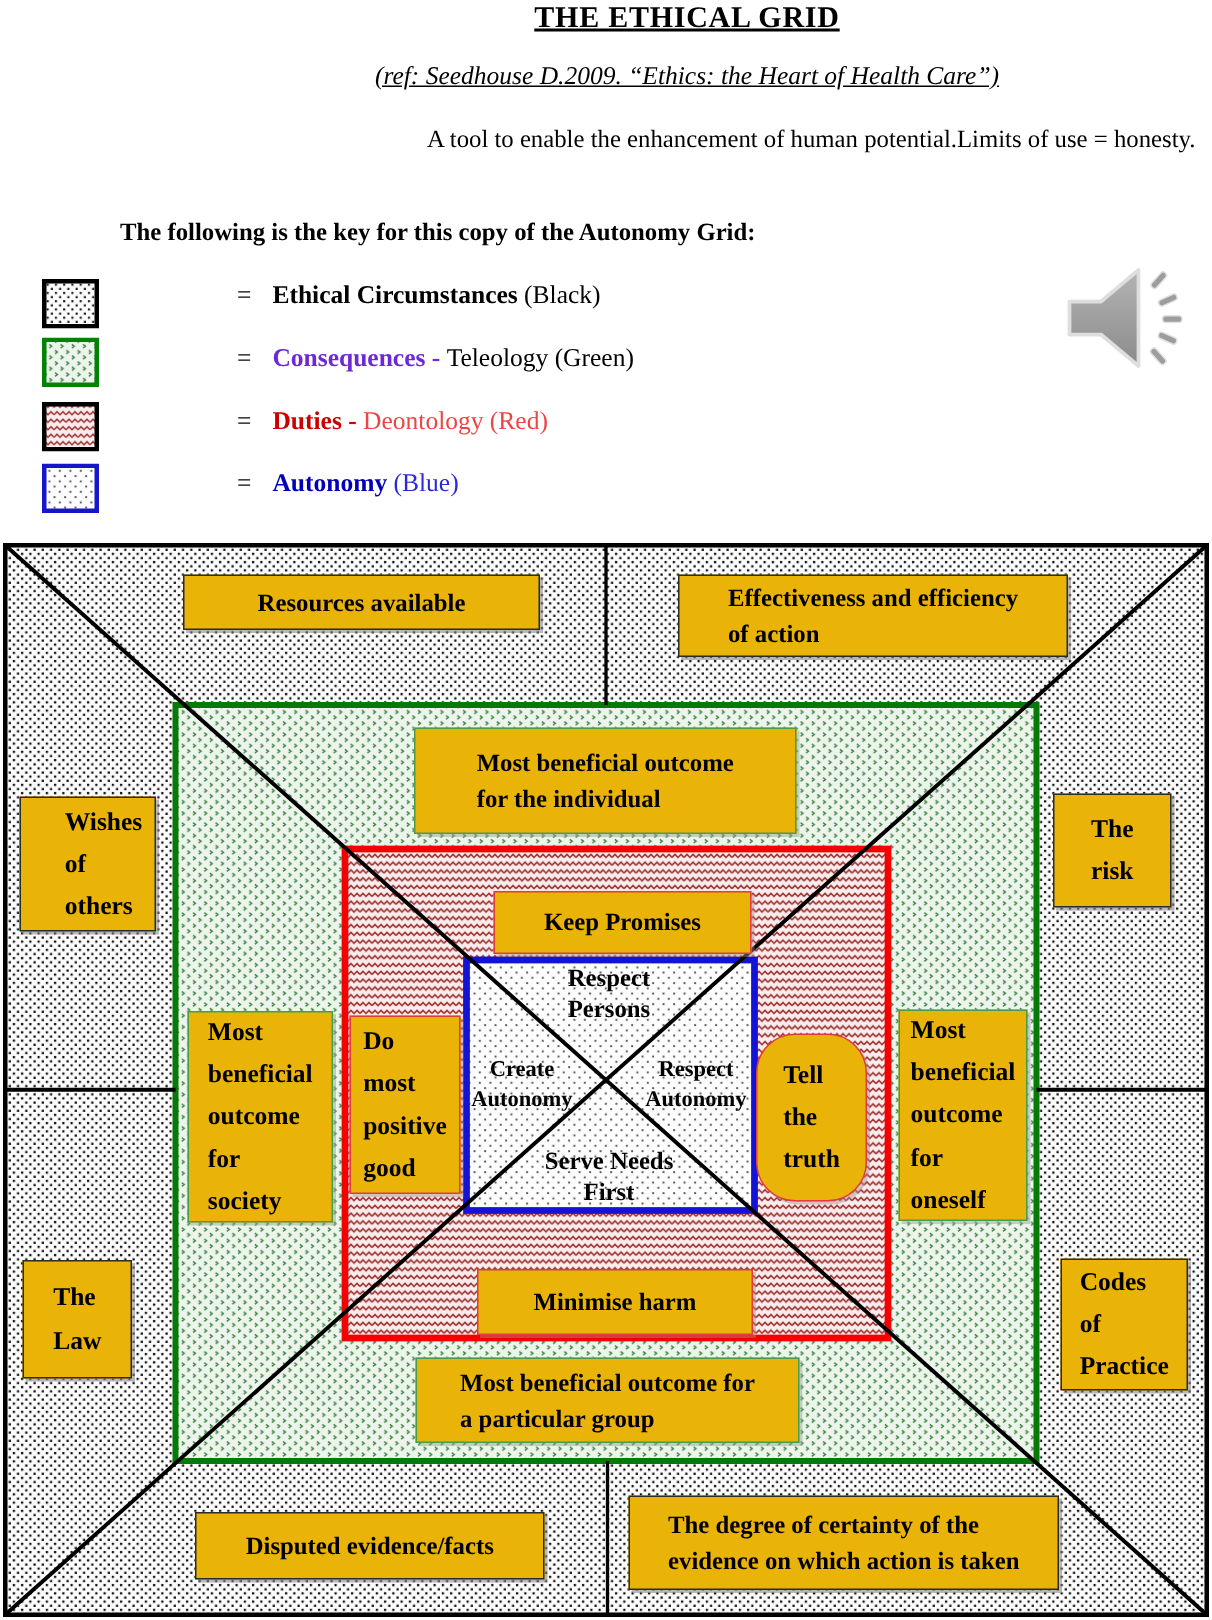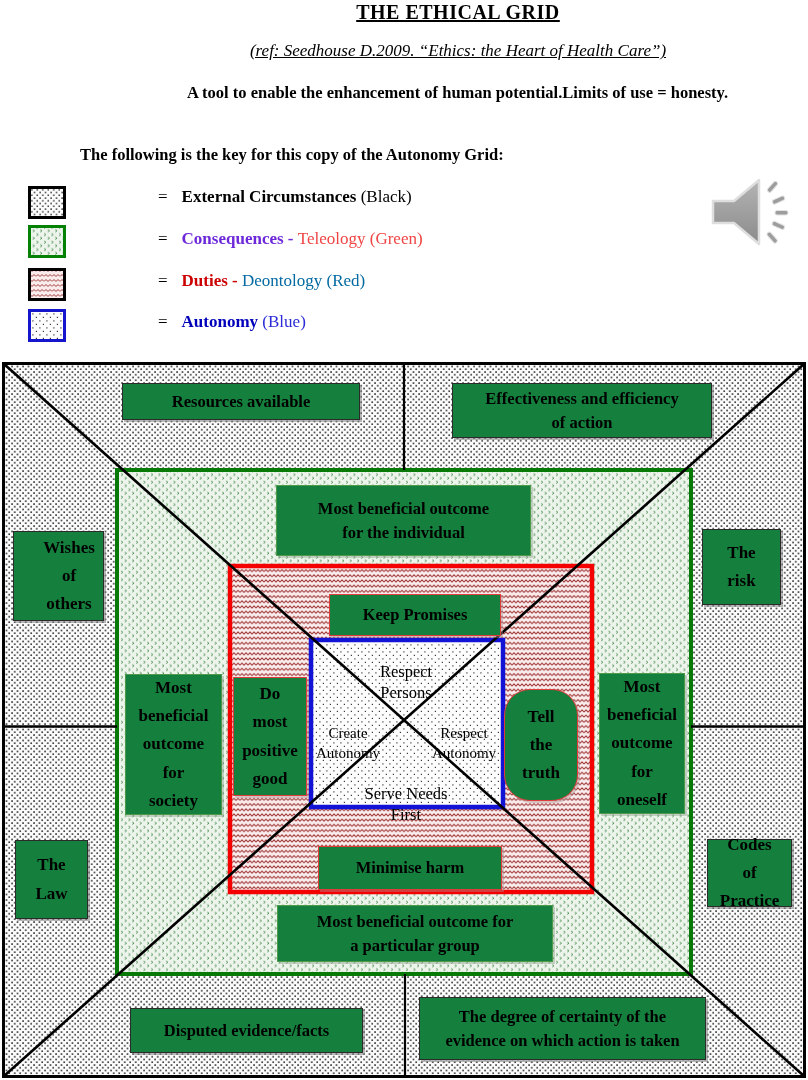--- a/index.html
+++ b/index.html
@@ -3,41 +3,41 @@
 <meta charset="utf-8">
 <style>
   html,body{margin:0;padding:0;}
   body{width:808px;height:1080px;position:relative;background:#ffffff;overflow:hidden;
        font-family:"Liberation Serif","DejaVu Serif",serif;color:#000;}
   .abs{position:absolute;}
   
   .hdr-wrap{position:absolute;left:108px;top:0;width:700px;text-align:center;}
   .title{font-size:20px;font-weight:bold;text-decoration:underline;letter-spacing:.5px;margin-top:1px;}
   .refline{font-size:17px;font-style:italic;text-decoration:underline;margin-top:17px;}
-  .tagline{position:absolute;left:118px;top:83px;width:679px;display:flex;justify-content:center;
-           font-size:16.5px;font-weight:bold;}
+  .tagline{position:absolute;left:118px;top:83px;width:679px;display:flex;justify-content:flex-end;
+           font-size:16.5px;font-weight:normal;}
   .keyhead{position:absolute;left:80px;top:145px;font-size:16.5px;font-weight:bold;}
   
   .key-row{position:absolute;left:158px;font-size:17px;white-space:nowrap;}
   .key-row .eq{font-weight:normal;color:#000;padding-right:14px;}
   .key-row .term{font-weight:bold;}
   .key-row.k-external .term,.key-row.k-external .rest{color:#000000;}
-  .key-row.k-consequences .term{color:#6d28d9;} .key-row.k-consequences .rest{color:#ef4444;}
-  .key-row.k-duties .term{color:#cc0000;} .key-row.k-duties .rest{color:#0369a1;}
+  .key-row.k-consequences .term{color:#6d28d9;} .key-row.k-consequences .rest{color:#000000;}
+  .key-row.k-duties .term{color:#cc0000;} .key-row.k-duties .rest{color:#ef4444;}
   .key-row.k-autonomy .term{color:#0000bb;} .key-row.k-autonomy .rest{color:#2a2ad8;}
   .swatch{position:absolute;left:28px;width:38px;height:33px;box-sizing:border-box;}
   
-  .lbox{position:absolute;box-sizing:border-box;background:#15803d;display:flex;align-items:center;
-        justify-content:center;text-align:center;font-weight:bold;white-space:pre-line;z-index:5;}
+  .lbox{position:absolute;box-sizing:border-box;background:#eab308;display:flex;align-items:center;
+        justify-content:center;font-weight:bold;white-space:pre-line;z-index:5;}
   .obox{border:1px solid #2b2b2b;box-shadow:2px 2px 0 rgba(130,130,130,.55);font-size:16.5px;line-height:1.45;}
   .gbox{border:1.5px solid #4b9b4b;box-shadow:2px 2px 0 rgba(140,160,140,.45);font-size:16.5px;line-height:1.45;}
   .rbox{border:1.5px solid #e03c3c;box-shadow:2px 2px 0 rgba(170,140,140,.45);font-size:16.5px;line-height:1.45;}
   .tall{line-height:1.65 !important;font-size:17px;}
-  .btxt{position:absolute;text-align:center;font-weight:normal;white-space:pre-line;z-index:5;
-        font-size:16.5px;line-height:1.3;background:transparent;margin-top:20px;}
+  .btxt{position:absolute;text-align:center;font-weight:bold;white-space:pre-line;z-index:5;
+        font-size:16.5px;line-height:1.3;background:transparent;}
   .btxt.small{font-size:15px;line-height:1.33;}
   svg{display:block;}
   .diagram{position:absolute;left:0;top:360px;z-index:1;}
 </style>
 </head>
 <body>
 
 <div class="hdr-wrap">
   <div class="title">THE ETHICAL GRID</div>
   <div class="refline">(ref: Seedhouse D.2009. “Ethics: the Heart of Health Care”)</div>
@@ -89,21 +89,21 @@
       <rect width="7" height="7" fill="#fdfdfd"></rect>
           <rect x="0.8" y="0.8" width="1.2" height="1.2" fill="#3a3a3a"></rect>
       <rect x="4.3" y="4.3" width="1.2" height="1.2" fill="#3a3a3a"></rect>
         </pattern>
       </defs>
     <rect x="1.5" y="1.5" width="35" height="30" fill="url(#ksBlue)" stroke="#1515cc" stroke-width="3"></rect>
   </svg>
 </div>
 
 <div class="key-row k-external" style="top:187px">
-  <span class="eq">=</span><span class="term">External Circumstances</span><span class="rest"> (Black)</span>
+  <span class="eq">=</span><span class="term">Ethical Circumstances</span><span class="rest"> (Black)</span>
 </div>
 <div class="key-row k-consequences" style="top:229px">
   <span class="eq">=</span><span class="term">Consequences - </span><span class="rest">Teleology (Green)</span>
 </div>
 <div class="key-row k-duties" style="top:271px">
   <span class="eq">=</span><span class="term">Duties - </span><span class="rest">Deontology (Red)</span>
 </div>
 <div class="key-row k-autonomy" style="top:312px">
   <span class="eq">=</span><span class="term">Autonomy</span><span class="rest"> (Blue)</span>
 </div>
@@ -167,40 +167,40 @@
 <div class="lbox obox" style="left:122px;top:383px;width:238px;height:37px;">Resources available</div>
 <div class="lbox obox" style="left:452px;top:383px;width:260px;height:55px;">Effectiveness and efficiency
 of action</div>
 <div class="lbox obox tall" style="left:13px;top:531px;width:91px;height:90px;padding-left:21px;">Wishes
 of
 others</div>
 <div class="lbox obox tall" style="left:702px;top:529px;width:79px;height:76px;">The
 risk</div>
 <div class="lbox obox tall" style="left:15px;top:840px;width:73px;height:79px;">The
 Law</div>
-<div class="lbox obox tall" style="left:707px;top:839px;width:85px;height:68px;">Codes
+<div class="lbox obox tall" style="left:707px;top:839px;width:85px;height:88px;">Codes
 of
 Practice</div>
 <div class="lbox obox" style="left:130px;top:1008px;width:233px;height:45px;">Disputed evidence/facts</div>
 <div class="lbox obox" style="left:419px;top:997px;width:287px;height:63px;">The degree of certainty of the
 evidence on which action is taken</div>
 
 <div class="lbox gbox" style="left:276px;top:485px;width:255px;height:71px;">Most beneficial outcome
 for the individual</div>
 <div class="lbox gbox tall" style="left:125px;top:674px;width:97px;height:141px;">Most
 beneficial
 outcome
 for
 society</div>
 <div class="lbox gbox tall" style="left:599px;top:673px;width:86px;height:141px;">Most
 beneficial
 outcome
 for
 oneself</div>
-<div class="lbox gbox" style="left:277px;top:905px;width:276px;height:57px;">Most beneficial outcome for
+<div class="lbox gbox" style="left:277px;top:905px;width:256px;height:57px;">Most beneficial outcome for
 a particular group</div>
 
 <div class="lbox rbox" style="left:329px;top:594px;width:172px;height:42px;">Keep Promises</div>
 <div class="lbox rbox tall" style="left:233px;top:677px;width:74px;height:119px;">Do
 most
 positive
 good</div>
 <div class="lbox rbox tall" style="left:504px;top:689px;width:74px;height:112px;border-radius:26px;">Tell
 the
 truth</div>

